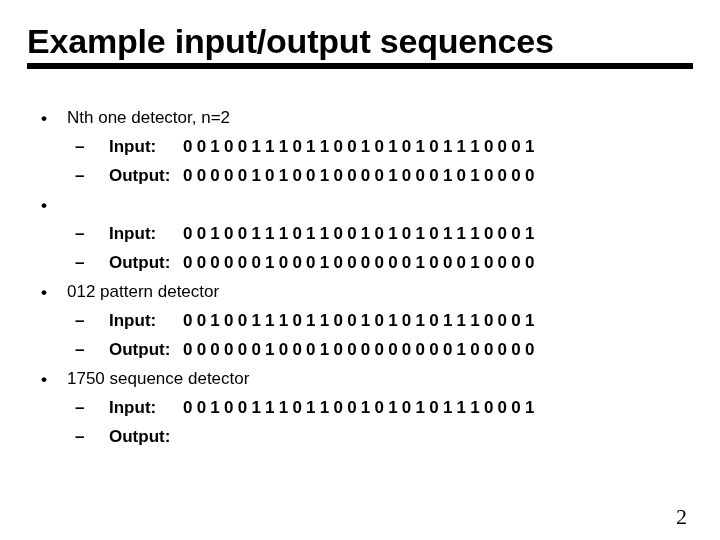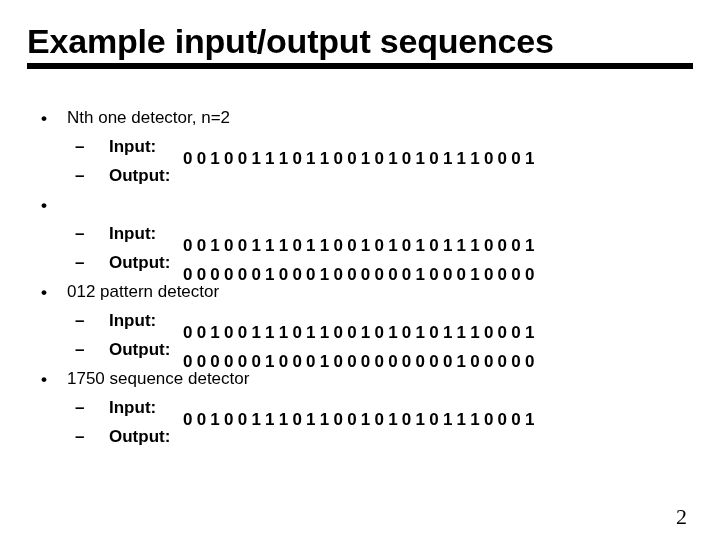--- a/index.html
+++ b/index.html
@@ -8,21 +8,21 @@
   .title { position:absolute; left:27px; top:22px; font-size:34px; font-weight:bold;
            letter-spacing:-0.2px; white-space:nowrap; }
   .rule { position:absolute; left:27px; top:63px; width:666px; height:6px; background:#000; }
   .content { position:absolute; left:0; top:108px; width:720px; }
   .bullet { position:relative; height:29px; }
   .bullet .dot { position:absolute; left:41px; top:1px; font-size:17px; font-weight:bold; }
   .bullet .text { position:absolute; left:67px; top:0; font-size:17px; font-weight:normal; white-space:nowrap; }
   .sub { position:relative; height:29px; }
   .sub .dash { position:absolute; left:75px; top:0; font-size:17px; font-weight:bold; }
   .sub .label { position:absolute; left:109px; top:0; font-size:17px; font-weight:bold; white-space:nowrap; }
-  .sub .bits { position:absolute; left:183px; top:12px; font-size:17px; font-weight:bold; white-space:nowrap;
+  .sub .bits { position:absolute; left:183px; top:0; font-size:17px; font-weight:bold; white-space:nowrap;
                word-spacing:-0.5px; }
   .page-num { position:absolute; left:676px; top:504px; font-family:"Liberation Serif", serif; font-size:22px; }
 </style>
 </head>
 <body>
 
 <div class="title">Example input/output sequences</div>
 <div class="rule"></div>
 
 <div class="content">
@@ -32,20 +32,21 @@
     <span class="text">Nth one detector, n=2</span>
   </div>
   <div class="sub">
     <span class="dash">–</span>
     <span class="label">Input:</span>
     <span class="bits">0 0 1 0 0 1 1 1 0 1 1 0 0 1 0 1 0 1 0 1 1 1 0 0 0 1</span>
   </div>
   <div class="sub">
     <span class="dash">–</span>
     <span class="label">Output:</span>
+    <span class="bits">0 0 0 0 0 1 0 1 0 0 1 0 0 0 0 1 0 0 0 1 0 1 0 0 0 0</span>
   </div>
 
   <div class="bullet">
     <span class="dot">•</span>
   </div>
   <div class="sub">
     <span class="dash">–</span>
     <span class="label">Input:</span>
     <span class="bits">0 0 1 0 0 1 1 1 0 1 1 0 0 1 0 1 0 1 0 1 1 1 0 0 0 1</span>
   </div>

